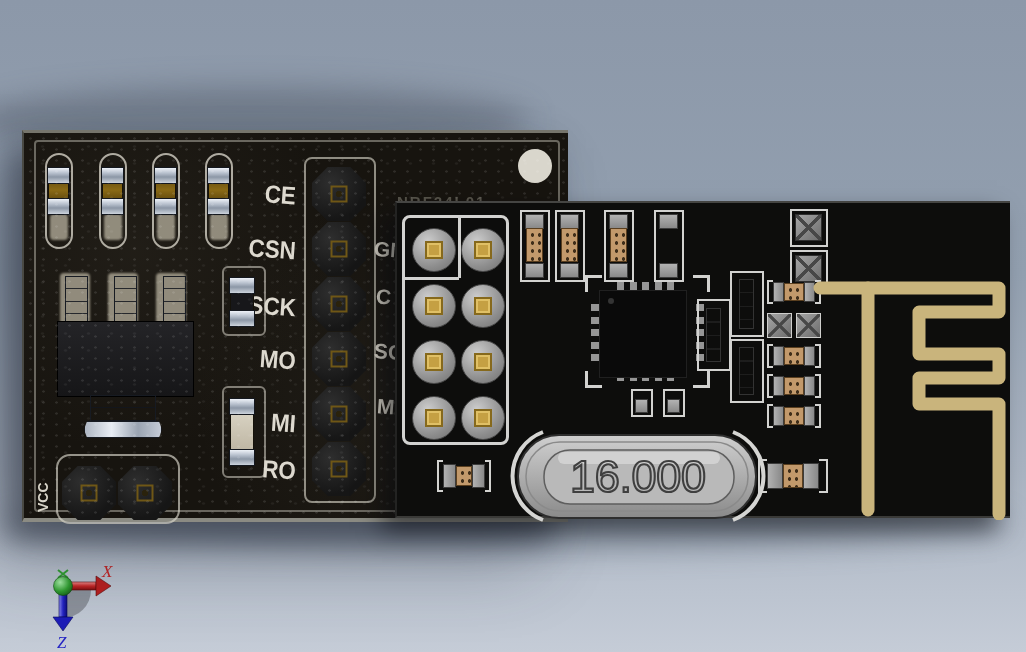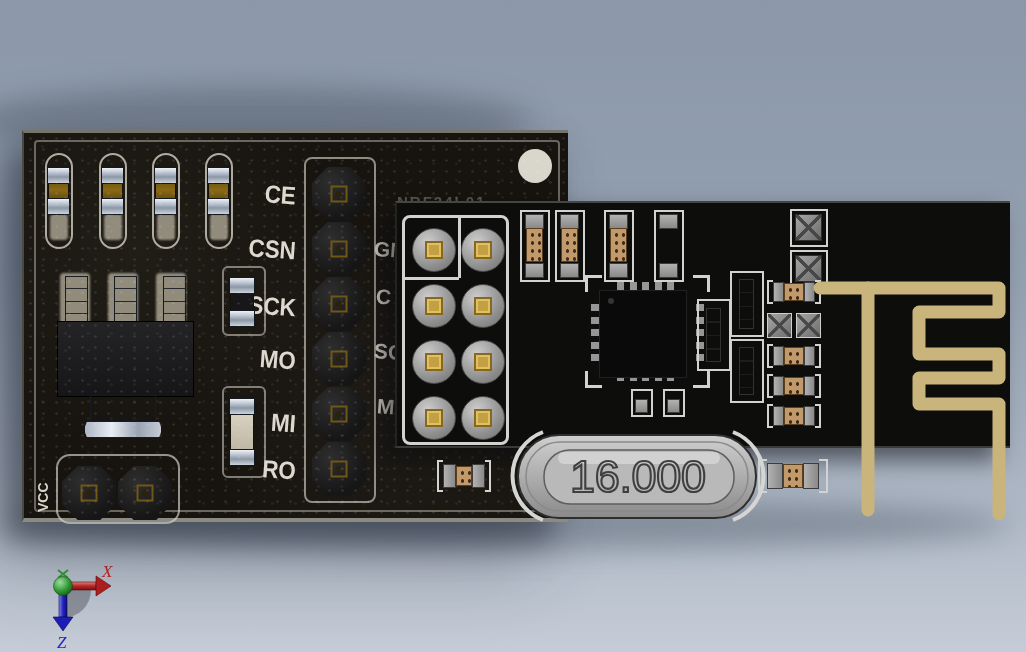--- a/index.html
+++ b/index.html
@@ -41,21 +41,21 @@
     background:radial-gradient(circle at 35% 30%,#2e2e2e,#161616 70%);
     clip-path:polygon(29% 0,71% 0,100% 29%,100% 71%,71% 100%,29% 100%,0 71%,0 29%);}
   .goldpin{position:absolute;left:50%;top:50%;width:17px;height:17px;transform:translate(-50%,-50%);
     background:radial-gradient(var(--pad-gold,#c5a043) 55%,#8a6d1e 60%);
     border:2px solid #6f5716;
     background-image:radial-gradient(#2a220c 3px,transparent 3.5px);}
   .metal{background:linear-gradient(90deg,#aeb6c2,#e8edf4 35%,#9aa4b2 70%,#c4cbd6);border:1px solid #171b22;}
   .hseg{background-image:repeating-linear-gradient(180deg,transparent 0 11px,rgba(18,22,30,.85) 11px 12.5px);}
   
   #nrf{
-    position:absolute;left:395px;top:201px;width:615px;height:247px;
+    position:absolute;left:395px;top:201px;width:615px;height:317px;
     background:var(--pcb-black,#0d0d0c);
     border-top:2px solid #454543;border-left:2px solid #232322;border-bottom:2px solid #3a3a38;
     box-shadow:-13px 12px 22px rgba(8,10,14,.55);z-index:5;
   }
   .silkb{border:2.5px solid var(--silkscreen,#d2d2d0);}
   .gpad{background:linear-gradient(180deg,#b2b2b2,#898989);border:1px solid #3c3c3c;}
   .gpadv{background:linear-gradient(90deg,#b2b2b2,#898989);border:1px solid #3c3c3c;}
   .tanc{background:#c2996b;border:1px solid #5a3f1f;
     background-image:radial-gradient(#3f2e1a 1.3px,transparent 1.9px);background-size:7px 8px;background-position:2px 2px;}
   .xpad{background:

